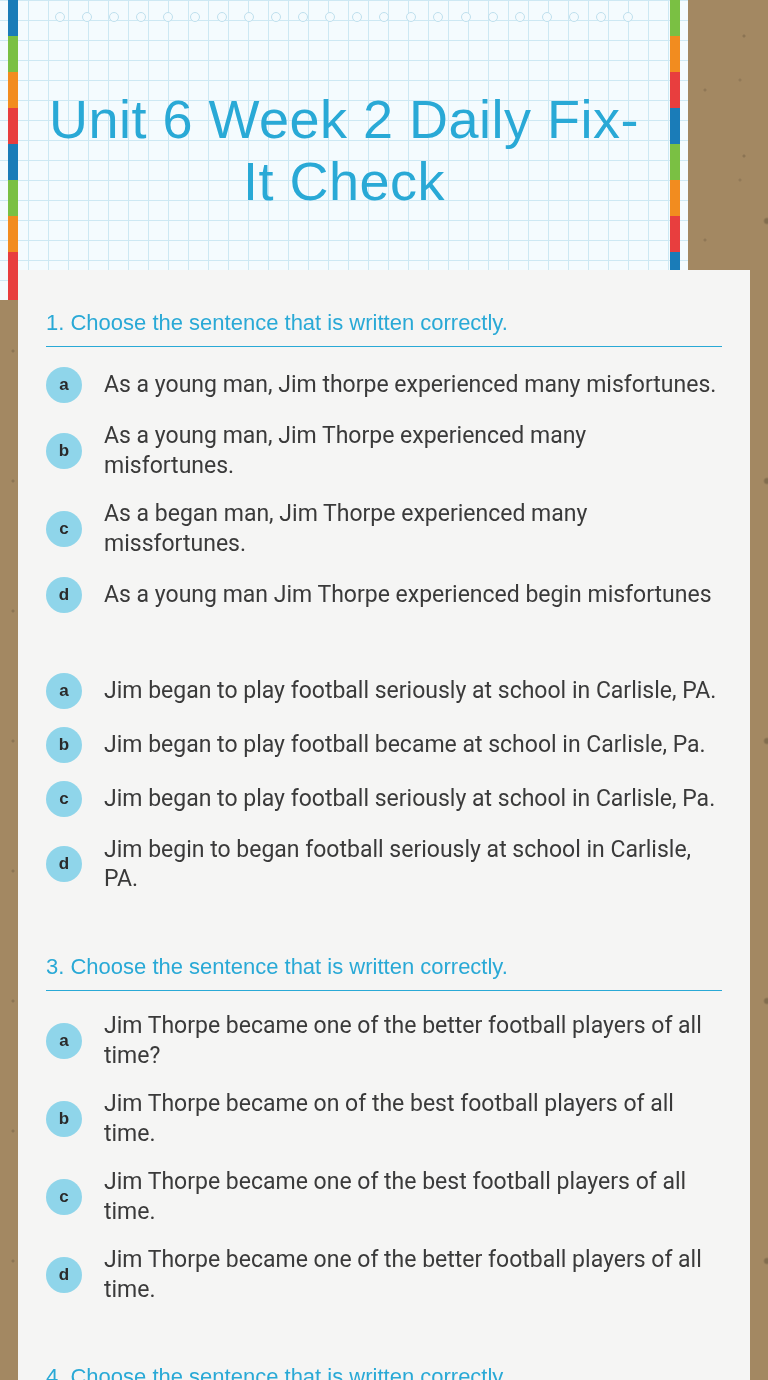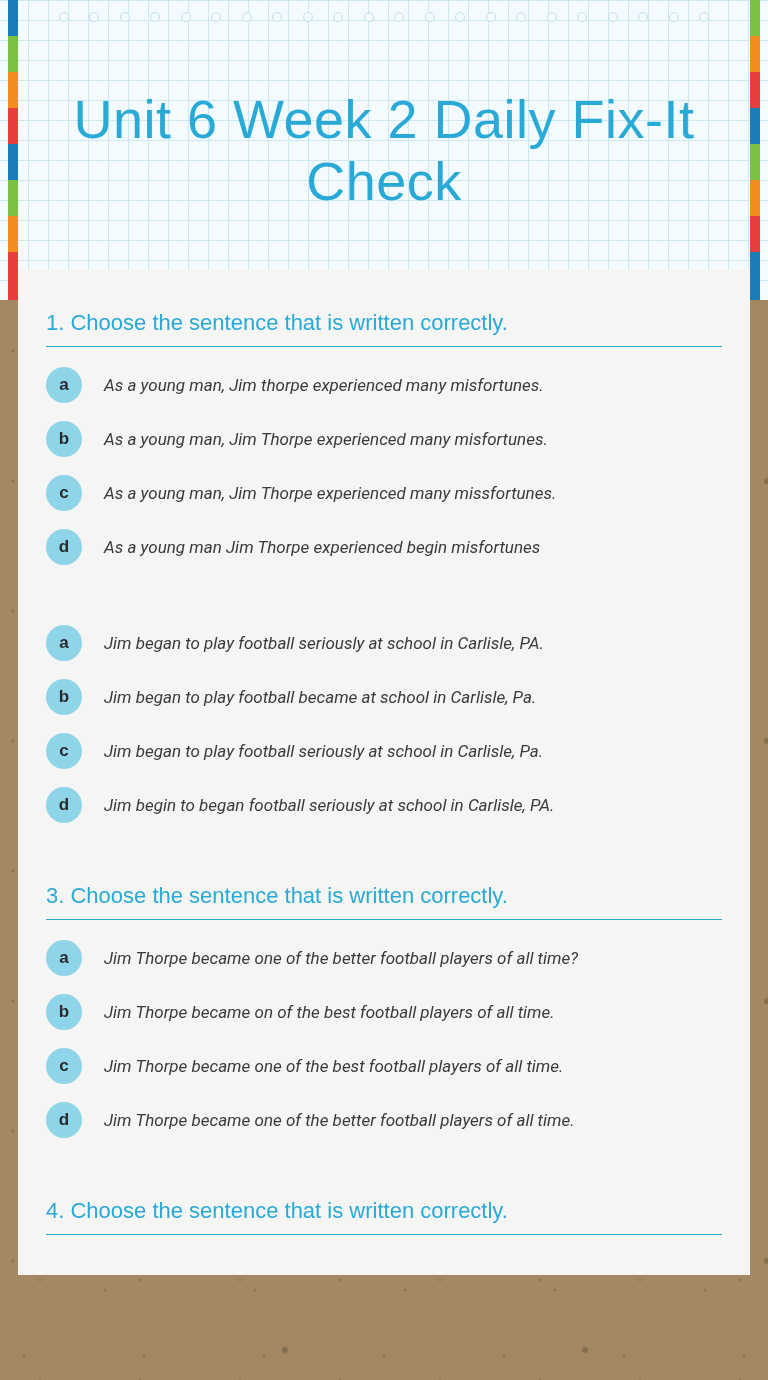--- a/index.html
+++ b/index.html
@@ -16,21 +16,21 @@
       radial-gradient(circle at 70% 60%, rgba(0,0,0,.12) 1px, transparent 2px),
       radial-gradient(circle at 40% 80%, rgba(0,0,0,.1) 1px, transparent 2px),
       radial-gradient(circle at 90% 20%, rgba(0,0,0,.18) 2px, transparent 3px),
       radial-gradient(circle at 10% 70%, rgba(0,0,0,.14) 1px, transparent 2px),
       radial-gradient(circle at 95% 50%, rgba(0,0,0,.2) 2px, transparent 4px),
       radial-gradient(circle at 95% 85%, rgba(0,0,0,.2) 2px, transparent 4px);
     background-size: 120px 120px, 150px 150px, 100px 100px, 200px 200px, 130px 130px, 300px 300px, 260px 260px;
   }
   .header-paper {
     position: relative;
-    width: 768px; height: 300px;
+    width: 688px; height: 300px;
     background-color: #f4fbfe;
     background-image:
       linear-gradient(#cde8f3 1px, transparent 1px),
       linear-gradient(90deg, #cde8f3 1px, transparent 1px);
     background-size: 20px 20px;
     display: flex; align-items: center; justify-content: center;
     text-align: center;
     border-left: 8px solid transparent;
     border-right: 8px solid transparent;
   }
@@ -74,21 +74,21 @@
     display: flex; align-items: center; gap: 22px;
     margin-bottom: 18px;
   }
   .opt-badge {
     width: 36px; height: 36px; flex: 0 0 36px;
     border-radius: 50%; background: #8fd5ea;
     display: flex; align-items: center; justify-content: center;
     color: #2a2a2a; font-weight: 600; font-size: 17px;
     font-family: "Comic Sans MS", cursive, sans-serif;
   }
-  .opt-text { color: #3a3a3a; font-size: 17px; line-height: 1.3; font-style: italic; }
+  .opt-text { color: #3a3a3a; font-size: 23px; line-height: 1.3; }
 </style>
 </head>
 <body>
 
 <div class="bg-cork"></div>
 
 <div class="header-paper">
   <div class="header-stripes-left"></div>
   <div class="header-stripes-right"></div>
   <div class="holes top">
@@ -152,21 +152,21 @@
     <div class="option">
       <div class="opt-badge">a</div>
       <div class="opt-text">As a young man, Jim thorpe experienced many misfortunes.</div>
     </div>
     <div class="option">
       <div class="opt-badge">b</div>
       <div class="opt-text">As a young man, Jim Thorpe experienced many misfortunes.</div>
     </div>
     <div class="option">
       <div class="opt-badge">c</div>
-      <div class="opt-text">As a young man, Jim Thorpe experienced many missfortunes.</div>
+      <div class="opt-text">As a began man, Jim Thorpe experienced many missfortunes.</div>
     </div>
     <div class="option">
       <div class="opt-badge">d</div>
       <div class="opt-text">As a young man Jim Thorpe experienced begin misfortunes</div>
     </div>
   </div>
 
   <div class="question">
     <div class="option">
       <div class="opt-badge">a</div>

